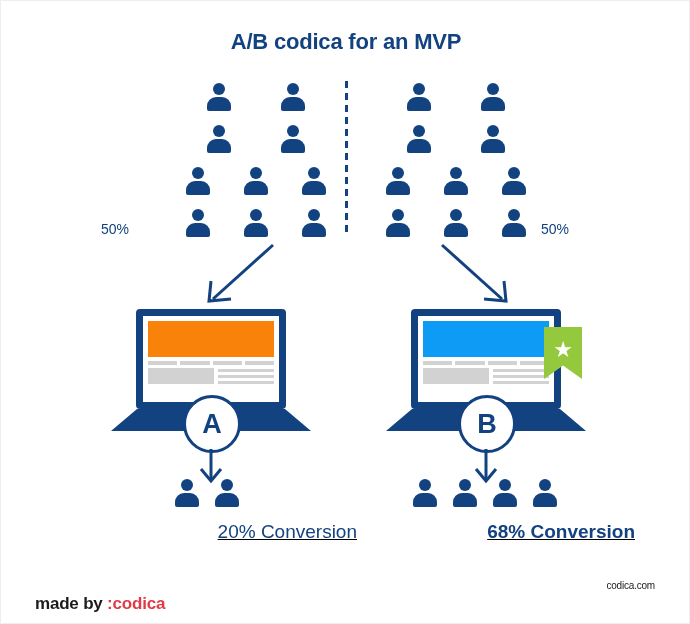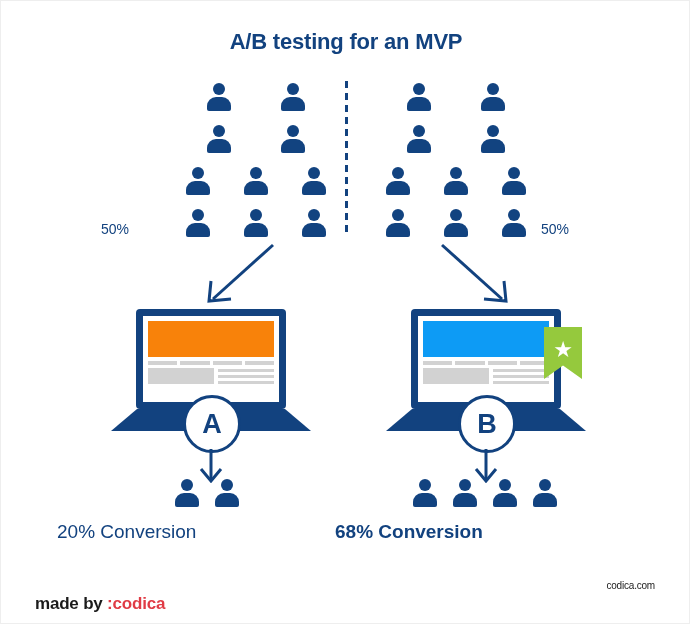--- a/index.html
+++ b/index.html
@@ -228,21 +228,22 @@
     top: 448px;
   }
   .down-arrow.a { left: 196px; }
   .down-arrow.b { left: 471px; }
 
   
   .conv {
     position: absolute;
     top: 478px;
     width: 300px;
-    text-align: left;
+    text-align: right;
+    text-decoration: underline;
   }
   .conv.a { left: 56px; }
   .conv.b { left: 334px; }
   .conv-people {
     display: flex;
     justify-content: center;
     gap: 14px;
     margin-bottom: 12px;
   }
   .conv-label {
@@ -271,21 +272,21 @@
     font-weight: normal;
     color: #1b1b1b;
     letter-spacing: -0.2px;
   }
 </style>
 </head>
 <body>
 
 <div class="canvas">
 
-  <div class="title">A/B testing for an MVP</div>
+  <div class="title">A/B codica for an MVP</div>
 
   <div class="divider"></div>
 
   <div class="group left">
     <div class="prow g2">
       <span class="person">
           <span class="head"></span>
           <span class="body"></span>
         </span>
       <span class="person">

